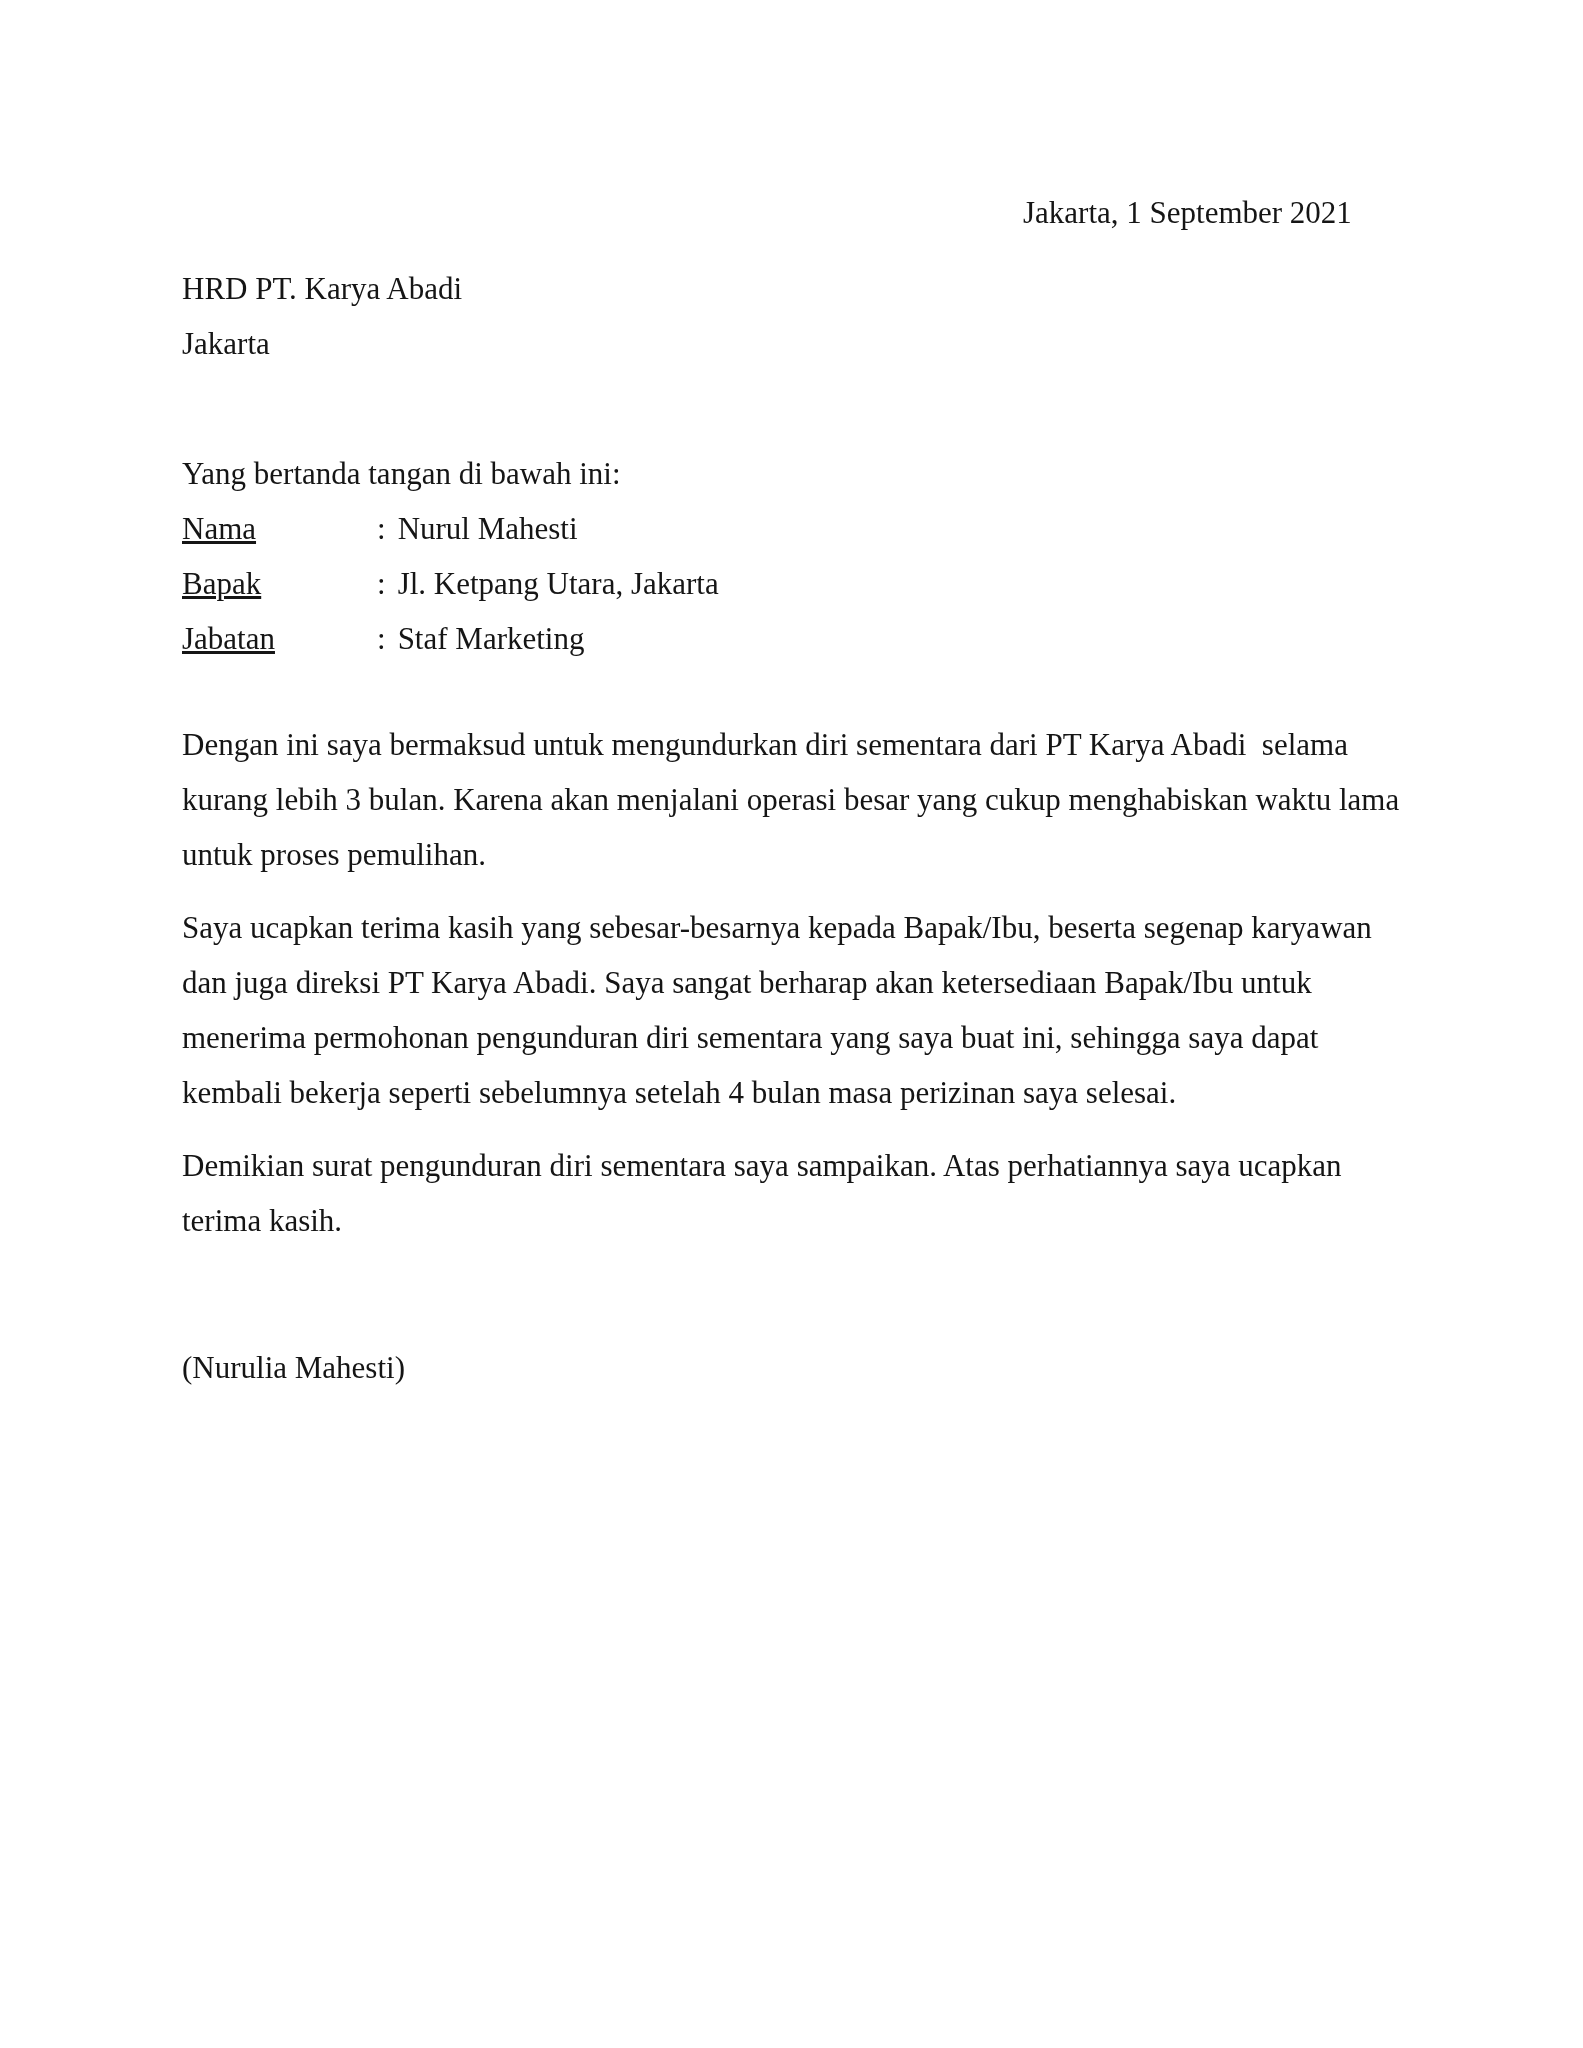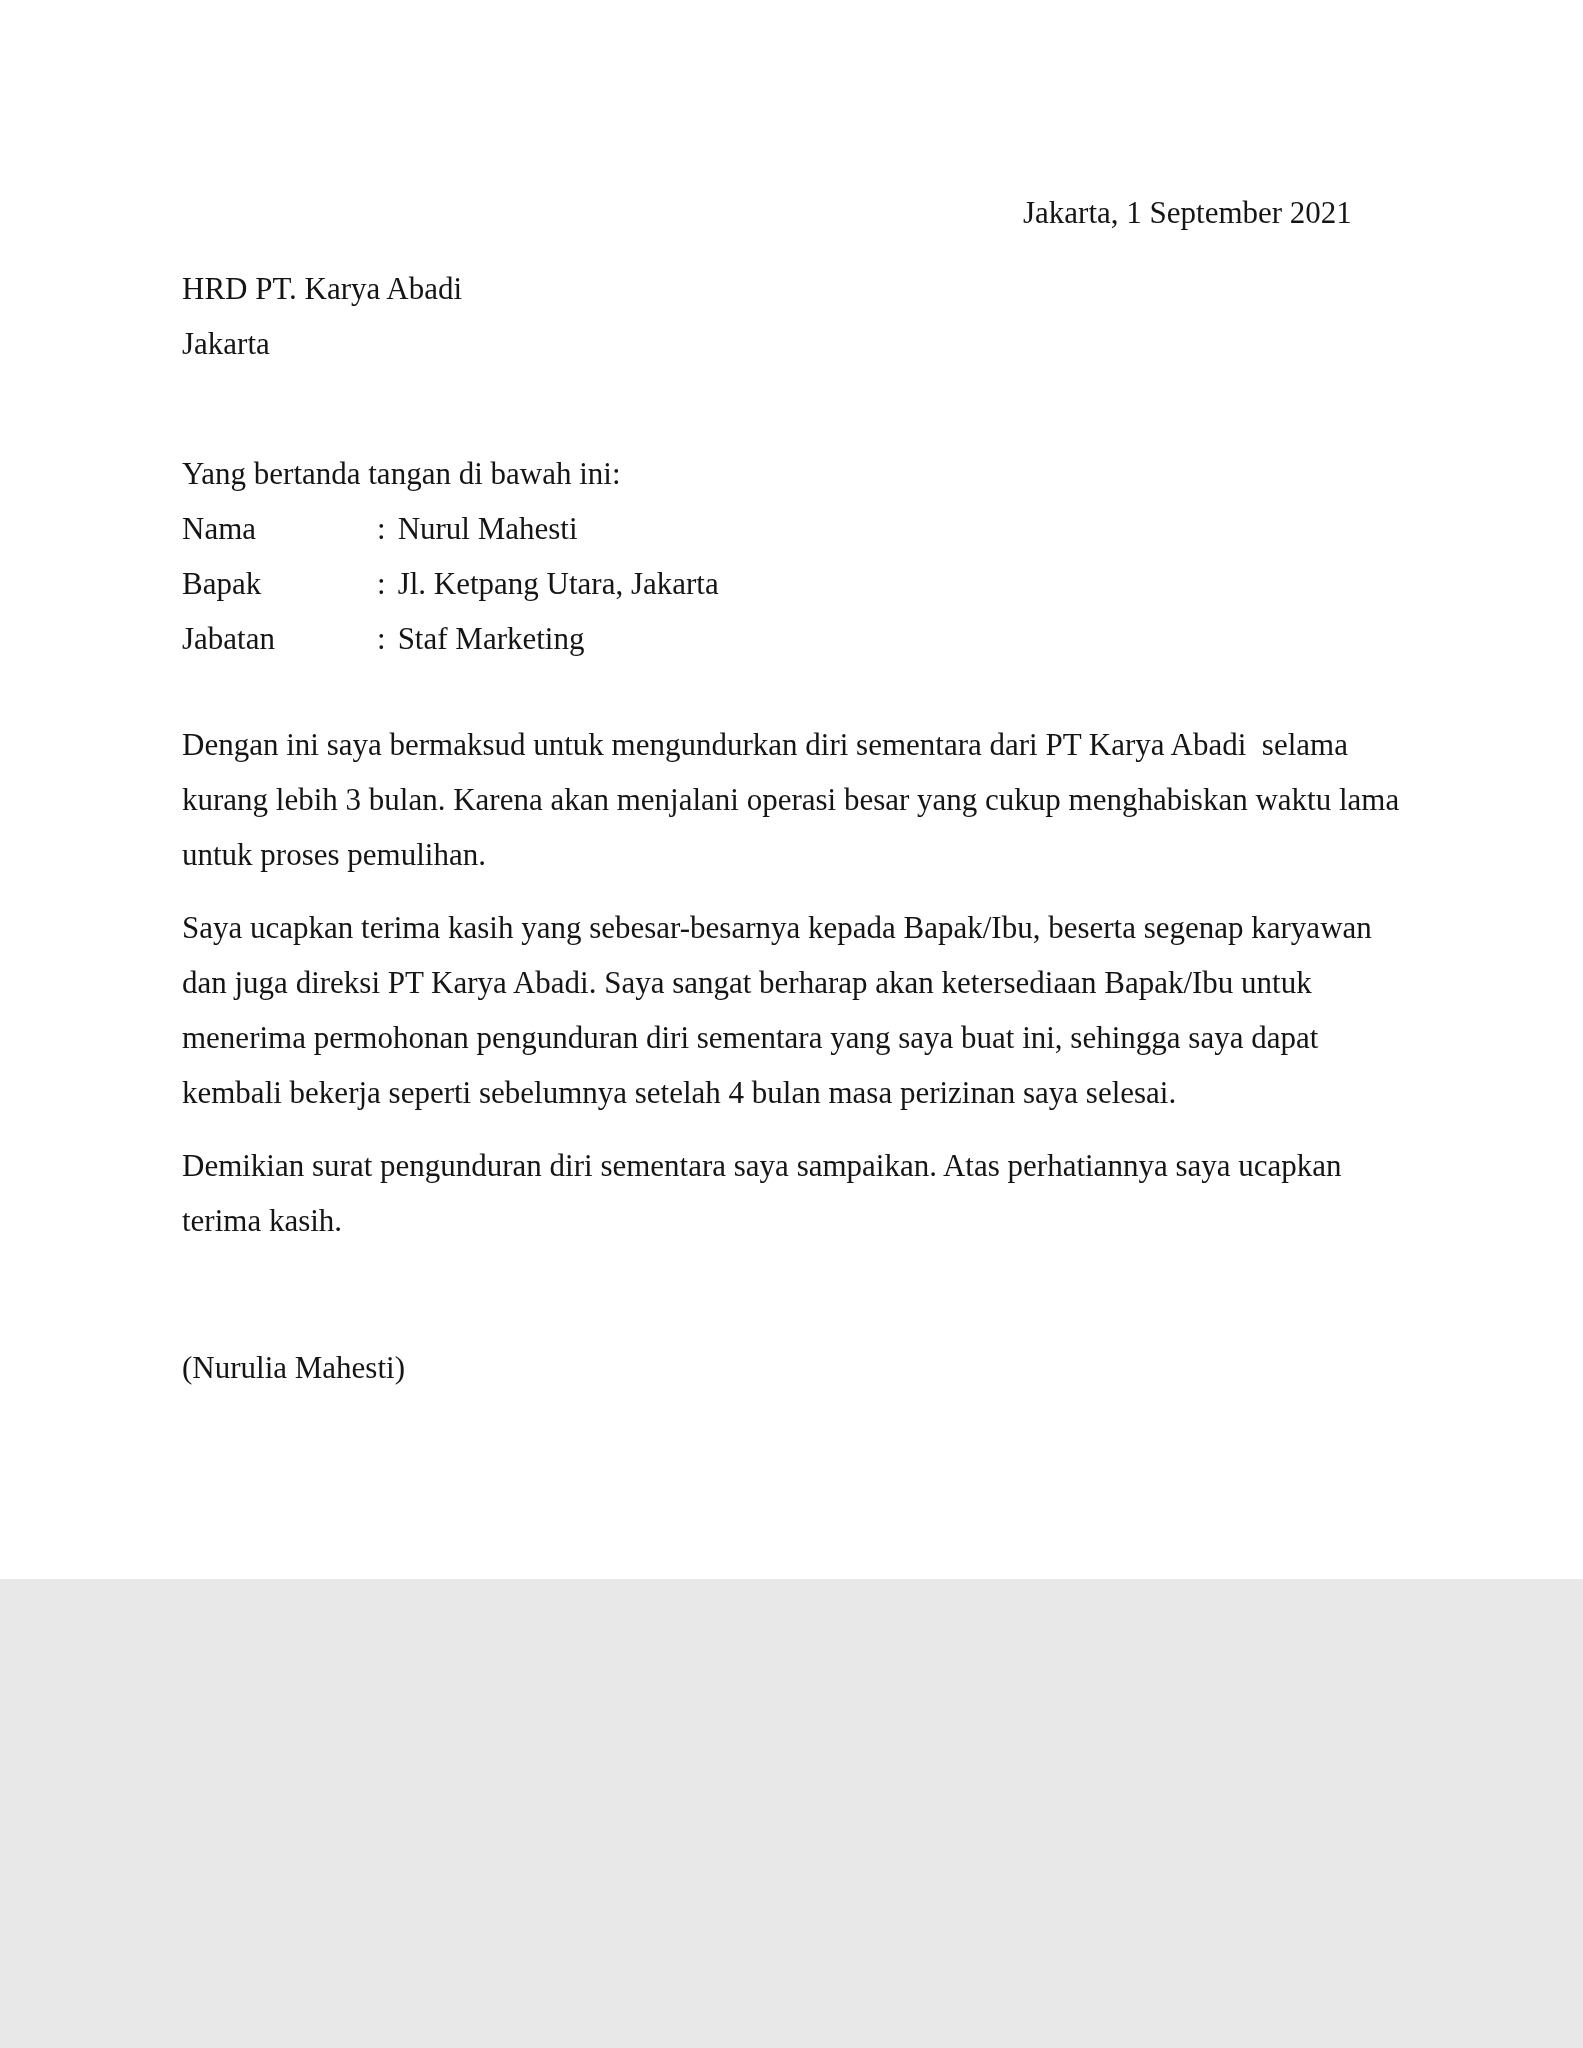--- a/index.html
+++ b/index.html
@@ -1,40 +1,40 @@
 <!DOCTYPE html>
 <html><head>
 <meta charset="utf-8">
 <style>
   * { margin: 0; padding: 0; box-sizing: border-box; }
   html, body { background: #e8e8e8; }
   .page {
     position: relative;
     width: 1583px;
-    height: 1579px;
+    height: 2048px;
     margin: 0 auto;
     background: #ffffff;
     color: #151515;
     font-family: "Liberation Serif", "DejaVu Serif", serif;
     font-size: 31px;
     line-height: 55px;
     overflow: hidden;
   }
   .content {
     padding: 185px 161px 0 182px;
     width: 100%;
   }
   .date-line {
     padding-left: 841px;
     white-space: nowrap;
   }
   .recipient { margin-top: 21px; }
   .intro-block { margin-top: 75px; }
   .identity-row { display: flex; }
-  .identity-label { flex: 0 0 195px; }
+  .identity-label { flex: 0 0 195px; text-decoration: underline; }
   .identity-sep { flex: 0 0 auto; }
   .identity-value { margin-left: 12px; }
   .body-para { margin-top: 18px; white-space: pre-wrap; }
   .body-para.first { margin-top: 51px; }
   .closing { margin-top: 97px; }
   .signature-name { margin-top: 92px; }
 </style>
 </head>
 <body>
 

